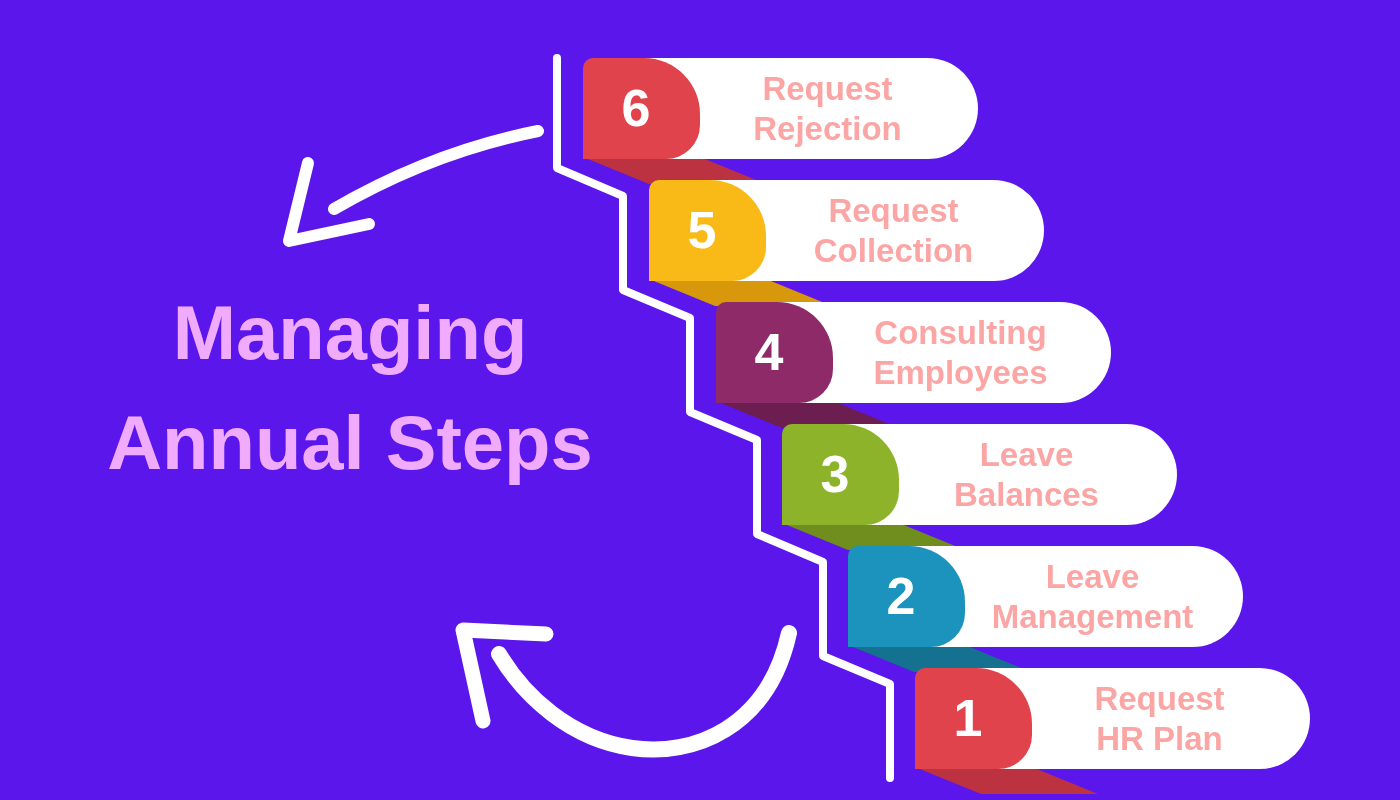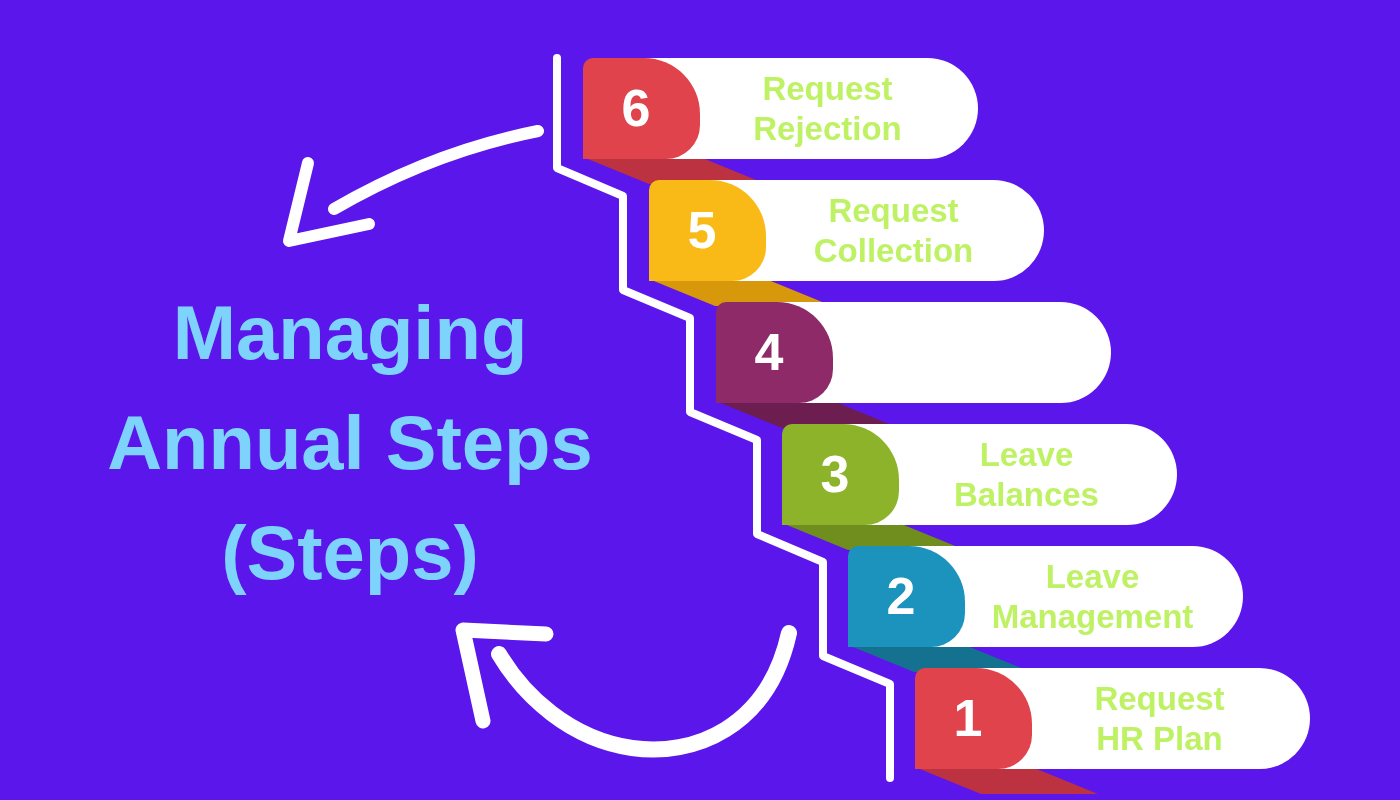--- a/index.html
+++ b/index.html
@@ -5,36 +5,36 @@
   html,body{margin:0;padding:0;}
   body{width:1400px;height:800px;overflow:hidden;font-family:"Liberation Sans","DejaVu Sans",sans-serif;}
   .canvas{position:absolute;left:0;top:0;width:1400px;height:800px;overflow:hidden;background:#5B16EB;}
   .bg-svg{position:absolute;left:0;top:0;width:1400px;height:800px;}
   .zigzag{fill:none;stroke-width:8px;stroke-linecap:round;stroke-linejoin:round;}
   .arrow-shaft{fill:none;stroke-linecap:round;stroke-linejoin:round;}
   .arrow-head{fill:none;stroke-linecap:round;stroke-linejoin:round;}
   .fold{stroke:none;}
 
   .title{position:absolute;left:45px;top:278px;width:610px;text-align:center;
-         color:#7dd3fc;font-size:76px;font-weight:800;line-height:110px;letter-spacing:0px;}
+         color:#f0abfc;font-size:76px;font-weight:800;line-height:110px;letter-spacing:0px;}
 
   .step{position:absolute;width:395px;height:101px;}
   .step-0{left:583px;top:58px;}
   .step-1{left:649px;top:180px;}
   .step-2{left:716px;top:302px;}
   .step-3{left:782px;top:424px;}
   .step-4{left:848px;top:546px;}
   .step-5{left:915px;top:668px;}
   .pill{position:absolute;left:0;top:0;width:100%;height:100%;background:#FFFFFF;border-radius:51px;}
   .tab{position:absolute;left:0;top:0;width:117px;height:101px;border-radius:10px 56px 34px 0;}
   .num{position:absolute;left:0;top:0;width:106px;height:101px;line-height:101px;text-align:center;
        color:#FFFFFF;font-size:52px;font-weight:800;}
   .label{position:absolute;left:122px;right:28px;top:0;height:101px;
          display:flex;align-items:center;justify-content:center;text-align:center;
-         color:#bef264;font-size:33px;font-weight:800;line-height:40px;white-space:pre-line;}
+         color:#fca5a5;font-size:33px;font-weight:800;line-height:40px;white-space:pre-line;}
 </style>
 </head>
 <body>
 
 <div class="canvas" style="background-color: rgb(91, 22, 235);">
 
   <svg class="bg-svg" viewBox="0 0 1400 800">
 
     <polyline class="zigzag" points="557,58 557,168 623,196 623,290 690,318 690,412 757,440 757,534 823,562 823,656 890,684 890,778" stroke="#FFFFFF"></polyline>
 
@@ -52,21 +52,20 @@
 
     <g>
       <path class="arrow-shaft" stroke-width="16" d="M 789 633 C 768 728 693 757 632 748 C 570 739 524 696 499 654" stroke="#FFFFFF"></path>
       <polyline class="arrow-head" stroke-width="15" points="483,721 463,630 546,634" stroke="#FFFFFF"></polyline>
     </g>
   </svg>
 
   <div class="title">
     <div>Managing</div>
     <div>Annual Steps</div>
-    <div>(Steps)</div>
   </div>
 
   <div class="step step-0">
     <div class="pill"></div>
     <div class="label">Request
 Rejection</div>
     <div class="tab" style="background-color: rgb(224, 67, 75);">
       <span class="num">6</span>
     </div>
   </div>
@@ -75,20 +74,22 @@
     <div class="pill"></div>
     <div class="label">Request
 Collection</div>
     <div class="tab" style="background-color: rgb(249, 185, 23);">
       <span class="num">5</span>
     </div>
   </div>
 
   <div class="step step-2">
     <div class="pill"></div>
+    <div class="label">Consulting
+Employees</div>
     <div class="tab" style="background-color: rgb(143, 42, 104);">
       <span class="num">4</span>
     </div>
   </div>
 
   <div class="step step-3">
     <div class="pill"></div>
     <div class="label">Leave
 Balances</div>
     <div class="tab" style="background-color: rgb(141, 179, 42);">

